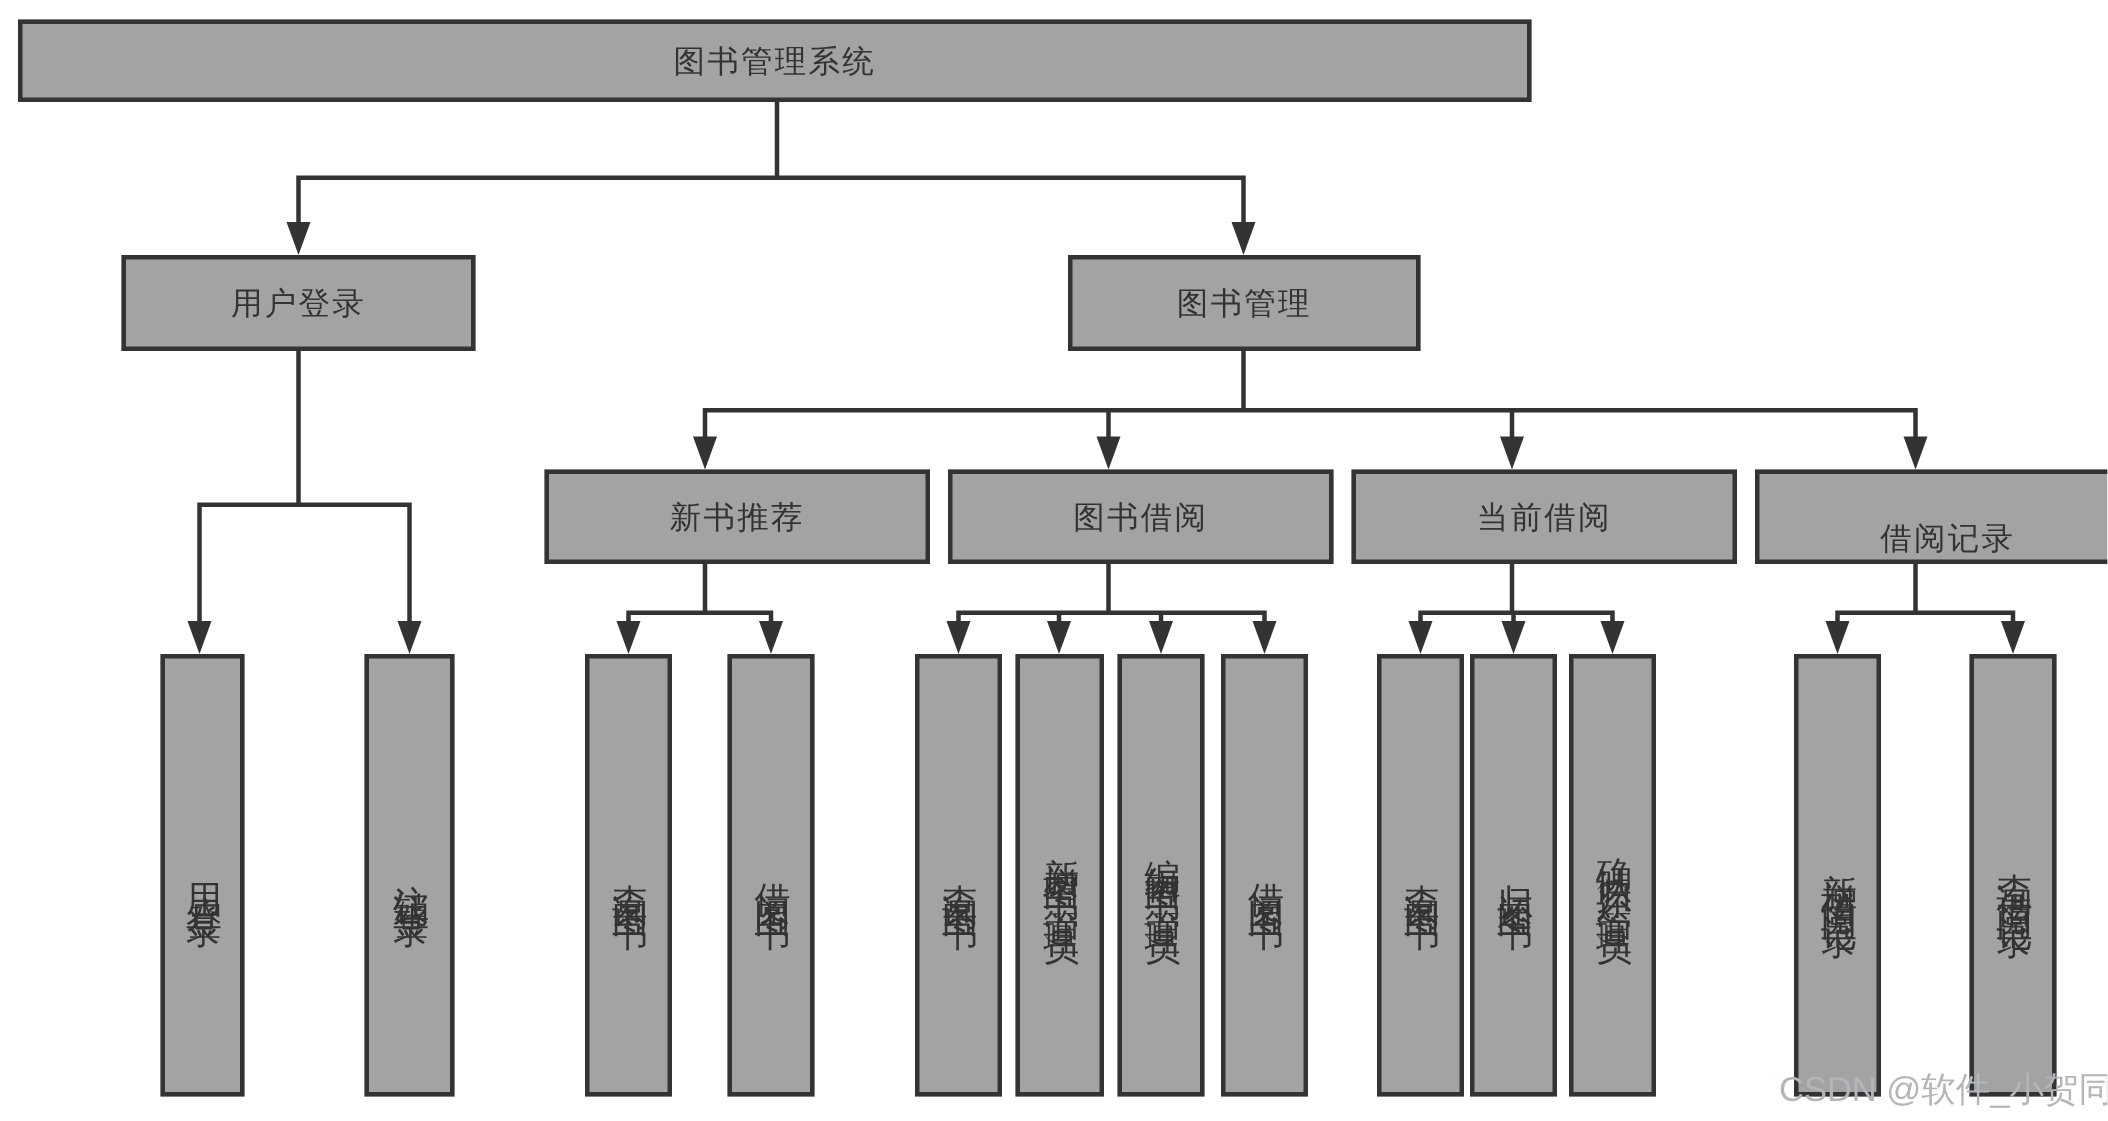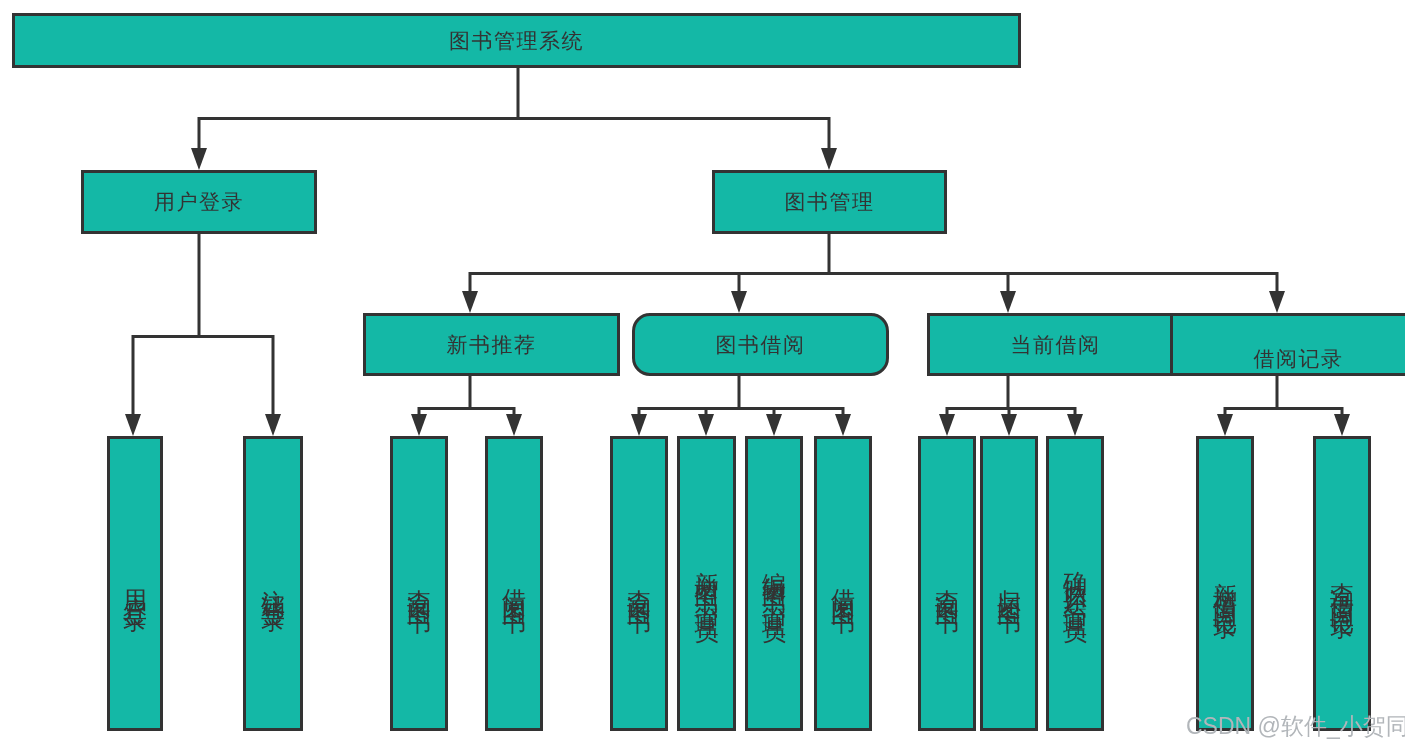--- a/index.html
+++ b/index.html
@@ -13,21 +13,21 @@
   }
   .connectors {
     position: absolute;
     left: 0; top: 0;
     width: 1405px; height: 747px;
     pointer-events: none;
   }
   .node {
     position: absolute;
     box-sizing: border-box;
-    background: #14b8a6;
+    background: #a3a3a3;
     border: 3px solid #333333;
     display: flex;
     align-items: center;
     justify-content: center;
     color: #333333;
   }
   .hlabel {
     font-size: 21px;
     letter-spacing: 1.5px;
     white-space: nowrap;
@@ -36,22 +36,22 @@
     writing-mode: vertical-rl;
     text-orientation: mixed;
     font-size: 24px;
     letter-spacing: 7px;
     line-height: 1;
   }
   .root-box    { left: 12px;  top: 13px;  width: 1009px; height: 55px; }
   .l2-a        { left: 81px;  top: 170px; width: 236px;  height: 64px; }
   .l2-b        { left: 712px; top: 170px; width: 235px;  height: 64px; }
   .l3          { top: 313px; width: 257px; height: 63px; }
-  .l3-1 { left: 363px; }  .l3-2 { left: 632px; border-radius: 18px; }
-  .l3-3 { left: 927px; }  .l3-4 { left: 1170px; align-items: flex-end; }
+  .l3-1 { left: 363px; }  .l3-2 { left: 632px; }
+  .l3-3 { left: 901px; }  .l3-4 { left: 1170px; align-items: flex-end; }
   .leaf        { top: 436px; height: 295px; }
   .g1-1 { left: 107px;  width: 56px; }
   .g1-2 { left: 243px;  width: 60px; }
   .g2-1 { left: 390px;  width: 58px; }
   .g2-2 { left: 485px;  width: 58px; }
   .g3-1 { left: 610px;  width: 58px; }
   .g3-2 { left: 677px;  width: 59px; }
   .g3-3 { left: 745px;  width: 58px; }
   .g3-4 { left: 814px;  width: 58px; }
   .g4-1 { left: 918px;  width: 58px; }

